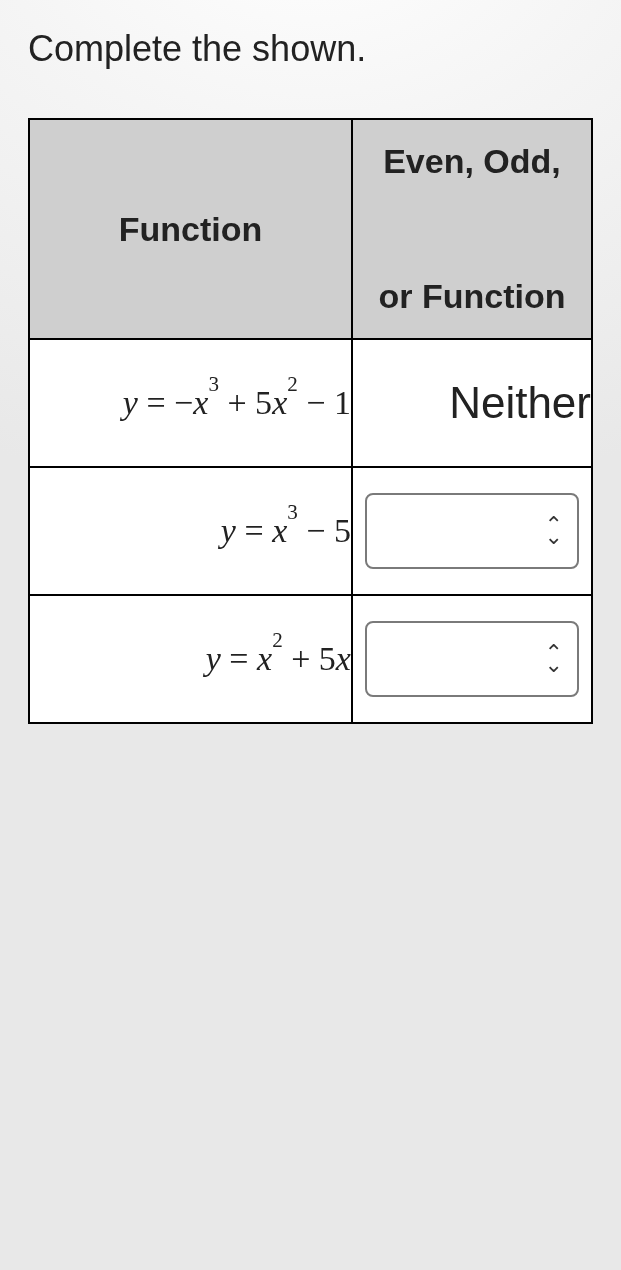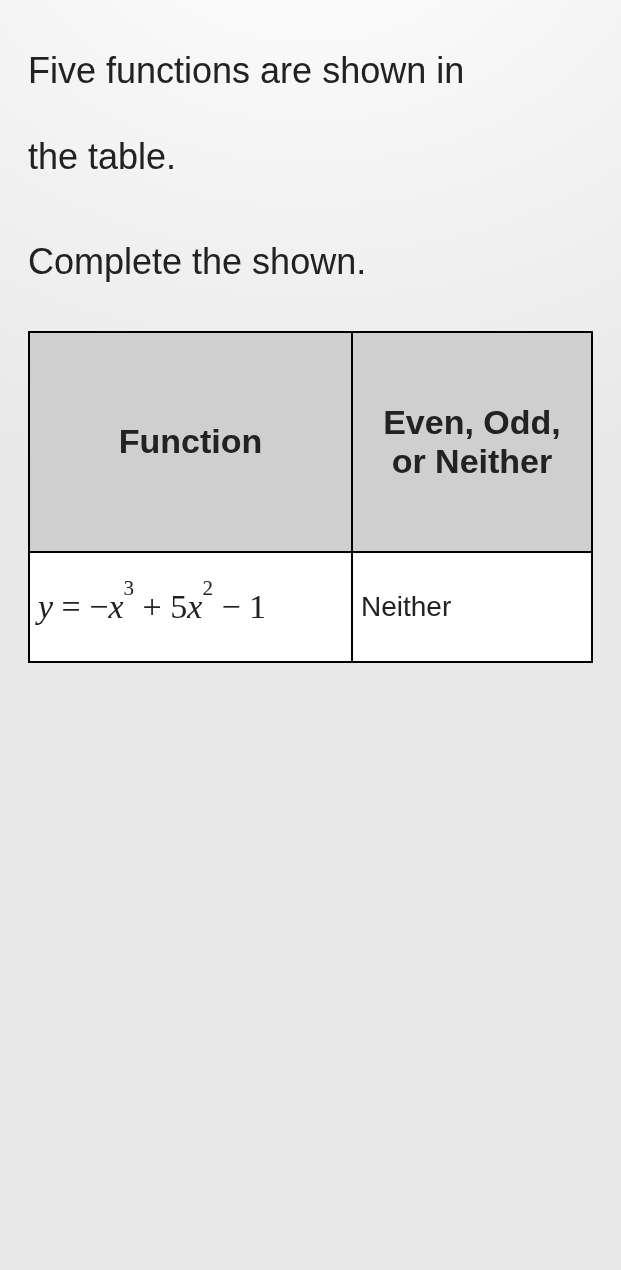--- a/index.html
+++ b/index.html
@@ -38,42 +38,42 @@
     font-weight: bold;
     padding: 0;
     vertical-align: middle;
     height: 220px;
   }
   th.col-func { width: 296px; }
   th.col-ans { width: 220px; }
   .header-ans-lines {
     display: flex;
     flex-direction: column;
-    justify-content: center;
+    justify-content: space-between;
     height: 100%;
     padding: 22px 6px;
     text-align: center;
   }
   td {
-    height: 110px;
-    padding: 8px;
+    height: 128px;
+    padding: 0;
     vertical-align: middle;
-    text-align: left;
+    text-align: right;
     font-size: 32px;
     background: #fff;
   }
   td.func-cell {
     font-family: "Times New Roman", Times, serif;
     font-size: 34px;
     font-style: italic;
   }
   td.func-cell .up { font-style: normal; }
   td.func-cell sup { font-size: 0.62em; font-style: normal; position: relative; top: -0.55em; }
   .ans-static {
-    font-size: 28px;
+    font-size: 44px;
   }
   .select-wrap {
     display: flex;
     align-items: center;
     justify-content: center;
     height: 100%;
     padding: 12px 12px;
   }
   .select-box {
     flex: 1;
@@ -95,40 +95,66 @@
     color: #333;
     font-style: normal;
     font-family: Arial, Helvetica, sans-serif;
   }
   .spinner span { display:block; }
 </style>
 </head>
 <body>
 
 <div class="page">
-  <div class="prompt">
-    <span>Five functions are shown in</span><br>
-    <span>the table.</span>
-  </div>
   <div class="instruction">Complete the shown.</div>
 
   <table>
     <thead>
       <tr>
         <th class="col-func">Function</th>
         <th class="col-ans">
           <div class="header-ans-lines">
             <span>Even, Odd,</span>
-            <span>or Neither</span>
+            <span>or Function</span>
           </div>
         </th>
       </tr>
     </thead>
     <tbody>
       <tr>
         <td class="func-cell">
           <span>y</span> <span class="up">= −</span><span>x</span><sup>3</sup> <span class="up">+ 5</span><span>x</span><sup>2</sup> <span class="up">− 1</span>
         </td>
         <td class="ans-static">Neither</td>
       </tr>
+      <tr>
+        <td class="func-cell">
+          <span>y</span> <span class="up">=</span> <span>x</span><sup>3</sup> <span class="up">− 5</span>
+        </td>
+        <td>
+          <div class="select-wrap">
+            <div class="select-box">
+              <span class="spinner">
+                  <span>⌃</span>
+                  <span>⌄</span>
+                </span>
+            </div>
+          </div>
+        </td>
+      </tr>
+      <tr>
+        <td class="func-cell">
+          <span>y</span> <span class="up">=</span> <span>x</span><sup>2</sup> <span class="up">+ 5</span><span>x</span>
+        </td>
+        <td>
+          <div class="select-wrap">
+            <div class="select-box">
+              <span class="spinner">
+                  <span>⌃</span>
+                  <span>⌄</span>
+                </span>
+            </div>
+          </div>
+        </td>
+      </tr>
     </tbody>
   </table>
 </div>
 
 </body></html>

